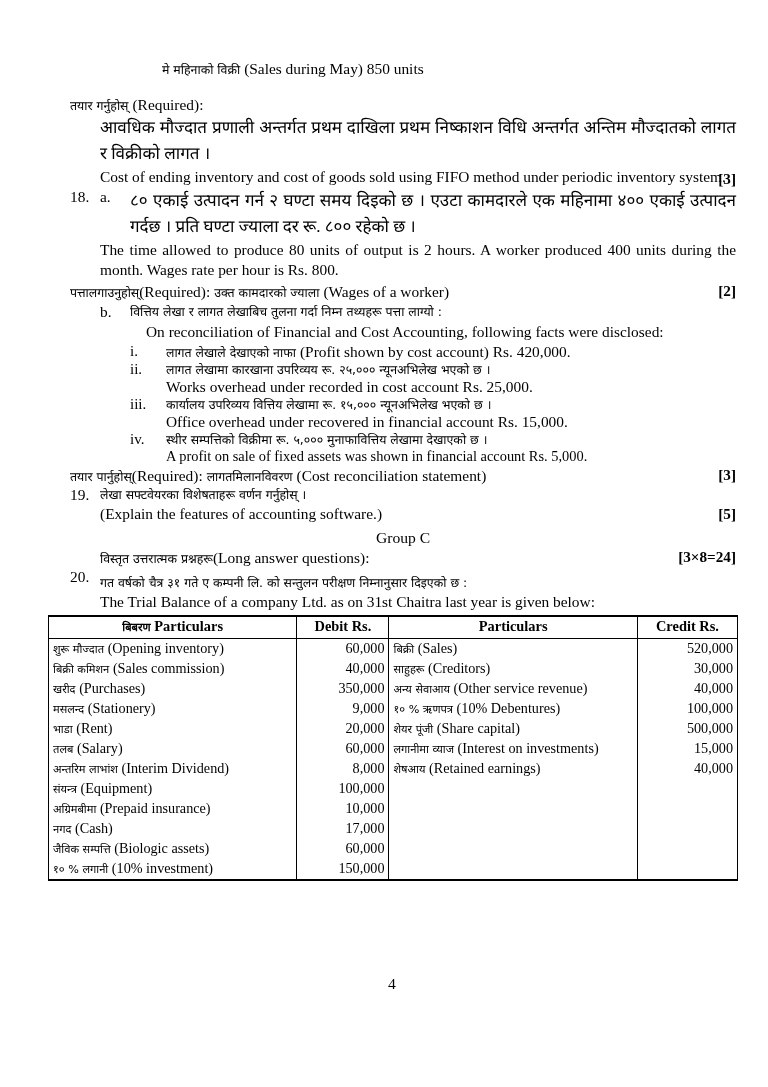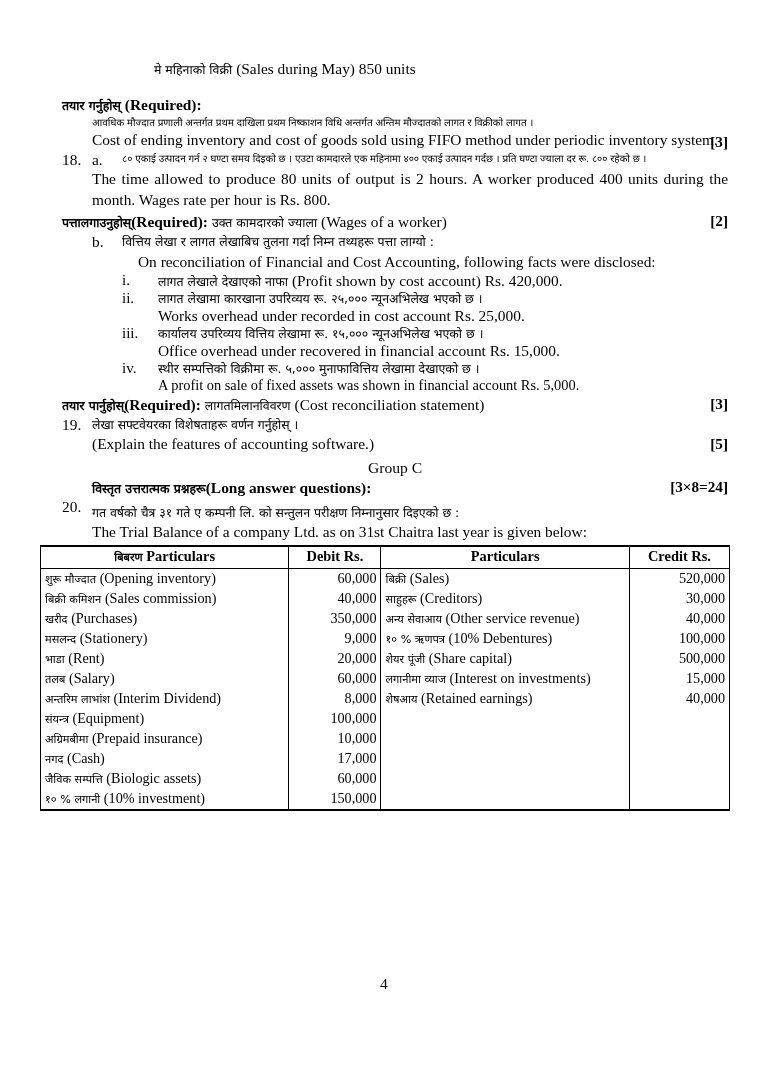--- a/index.html
+++ b/index.html
@@ -10,42 +10,42 @@
   body {
     width: 768px;
     height: 1087px;
     position: relative;
     font-family: "Liberation Serif", "DejaVu Serif", serif;
     color: #000000;
     overflow: hidden;
   }
   .page {
     position: absolute;
-    left: 0; top: 0;
+    left: 8px; top: 0;
     width: 744px;
     height: 1087px;
     padding: 0;
   }
   .content {
     position: absolute;
     left: 62px;
     top: 58px;
     width: 666px;
   }
 
   
   .np {
     font-family: "DejaVu Sans", "Liberation Sans", sans-serif;
     font-size: 12.4px;
   }
   .en {
     font-family: "Liberation Serif", "DejaVu Serif", serif;
     font-size: 15.4px;
   }
-  .bold { font-weight: bold; }
+  .bold { font-weight: normal; }
 
   .line {
     position: relative;
     line-height: 1.34;
     margin: 0;
   }
 
   
   .qrow {
     display: flex;
@@ -61,22 +61,22 @@
     width: 30px;
     flex: 0 0 30px;
     font-size: 15.4px;
     font-family: "Liberation Serif", serif;
   }
   .qbody { flex: 1 1 auto; }
 
   .just-np {
     text-align: justify;
     text-align-last: left;
-    font-family: Liberation Sans, sans-serif;
-    font-size: 10px;
+    font-family: Liberation Serif, serif;
+    font-size: 17px;
     line-height: 1.52;
   }
   .just-en {
     text-align: justify;
     text-align-last: left;
     font-family: "Liberation Serif", serif;
     font-size: 15.4px;
     line-height: 1.36;
   }
 

